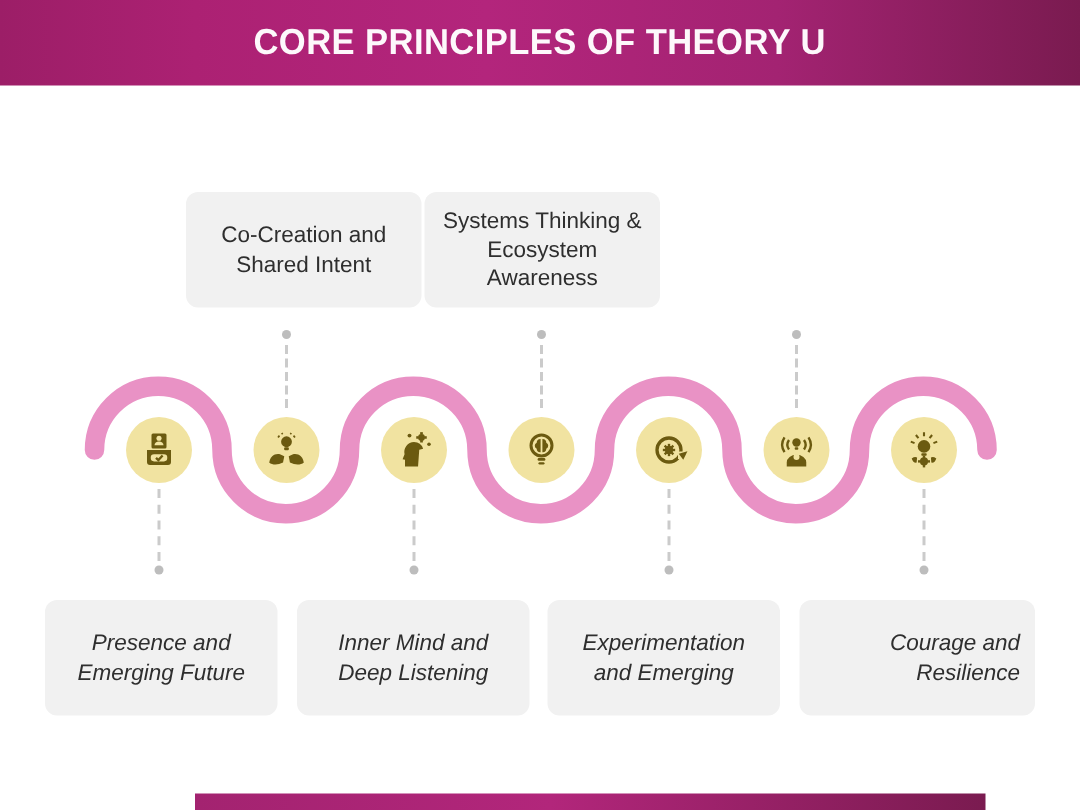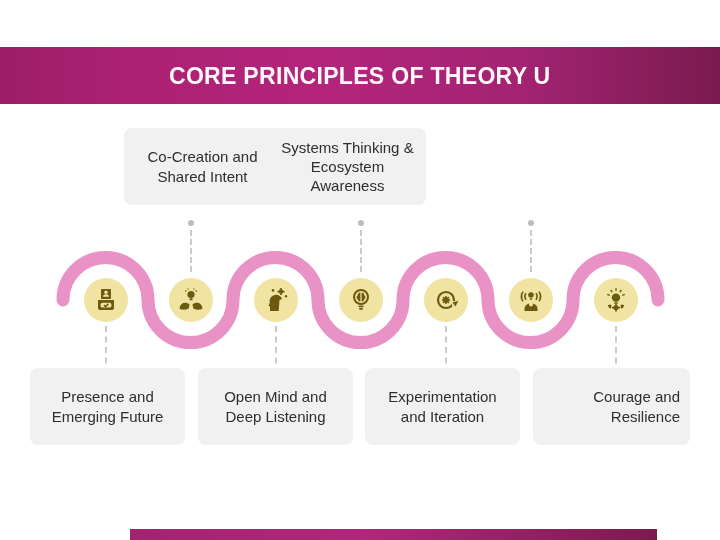--- a/index.html
+++ b/index.html
@@ -4,35 +4,35 @@
 <style>
   html,body{margin:0;padding:0;background:#ffffff;}
   .slide{
     position:relative;width:720px;height:540px;overflow:hidden;
     background:#ffffff;font-family:"Liberation Sans", sans-serif;
   }
   
   .header{
     position:absolute;left:0;top:0;width:720px;height:57px;
     background:linear-gradient(90deg,#9C1E67 0%,#AC2173 18%,#B3257C 45%,#A32372 72%,#7A1B50 100%);
-    display:flex;align-items:center;justify-content:center;margin-top:47px;
+    display:flex;align-items:center;justify-content:center;
   }
   .header h1{
     margin:0;color:#FDF8FB;font-size:24px;font-weight:700;
     letter-spacing:0.3px;transform:scaleX(0.96);
   }
   
   .card{
     position:absolute;background:#F1F1F1;border-radius:8px;
     display:flex;align-items:center;justify-content:center;text-align:center;
     color:#2E2E2E;font-size:15px;line-height:1.28;font-weight:500;
     padding:4px 10px;box-sizing:border-box;height:77px;
   }
   .card.top{top:128px;width:157px;}
-  .card.bottom{top:368px;}
+  .card.bottom{top:400px;font-style:italic;}
   
   .connector{position:absolute;width:0;border-left:2px dashed #CBCBCB;}
   .connector.up{top:230px;height:42px;}
   .connector.down{top:326px;height:48px;}
   .dot{position:absolute;width:6px;height:6px;border-radius:50%;background:#BDBDBD;}
   
   .wave{position:absolute;left:0;top:250px;width:720px;height:100px;}
   
   .node{
     position:absolute;top:278px;width:44px;height:44px;border-radius:50%;
@@ -50,21 +50,21 @@
 
 <div class="slide">
 
   <header class="header">
     <h1>CORE PRINCIPLES OF THEORY U</h1>
   </header>
 
   <div class="card top" style="left:124px;">
     <span>Co-Creation and Shared Intent</span>
   </div>
-  <div class="card top" style="left:269px;">
+  <div class="card top" style="left:283px;">
     <span>Systems Thinking &amp; Ecosystem Awareness</span>
   </div>
 
   <span class="dot" style="left:187.5px;top:220px;"></span>
   <div class="connector up" style="left:189.5px;"></div>
   <span class="dot" style="left:357.5px;top:220px;"></span>
   <div class="connector up" style="left:359.5px;"></div>
   <span class="dot" style="left:527.5px;top:220px;"></span>
   <div class="connector up" style="left:529.5px;"></div>
 
@@ -199,24 +199,24 @@
         <path d="M4.8 18.6 q2.2 -1.6 3.6 -0.6 l-0.3 3.4 q-2.3 0.4 -3.3 -2.8 z"></path>
         <path d="M21.2 18.6 q-2.2 -1.6 -3.6 -0.6 l0.3 3.4 q2.3 0.4 3.3 -2.8 z"></path>
       </g>
     </svg>
   </div>
 
   <div class="card bottom" style="left:30px;width:155px;">
     <span>Presence and Emerging Future</span>
   </div>
   <div class="card bottom" style="left:198px;width:155px;">
-    <span>Open Mind and Deep Listening</span>
+    <span>Inner Mind and Deep Listening</span>
   </div>
   <div class="card bottom" style="left:365px;width:155px;">
-    <span>Experimentation and Iteration</span>
+    <span>Experimentation and Emerging</span>
   </div>
   <div class="card bottom" style="left:533px;width:157px;text-align:right;">
     <span>Courage and Resilience</span>
   </div>
 
   <div class="footer-bar"></div>
 
 </div>
 
 </body></html>

